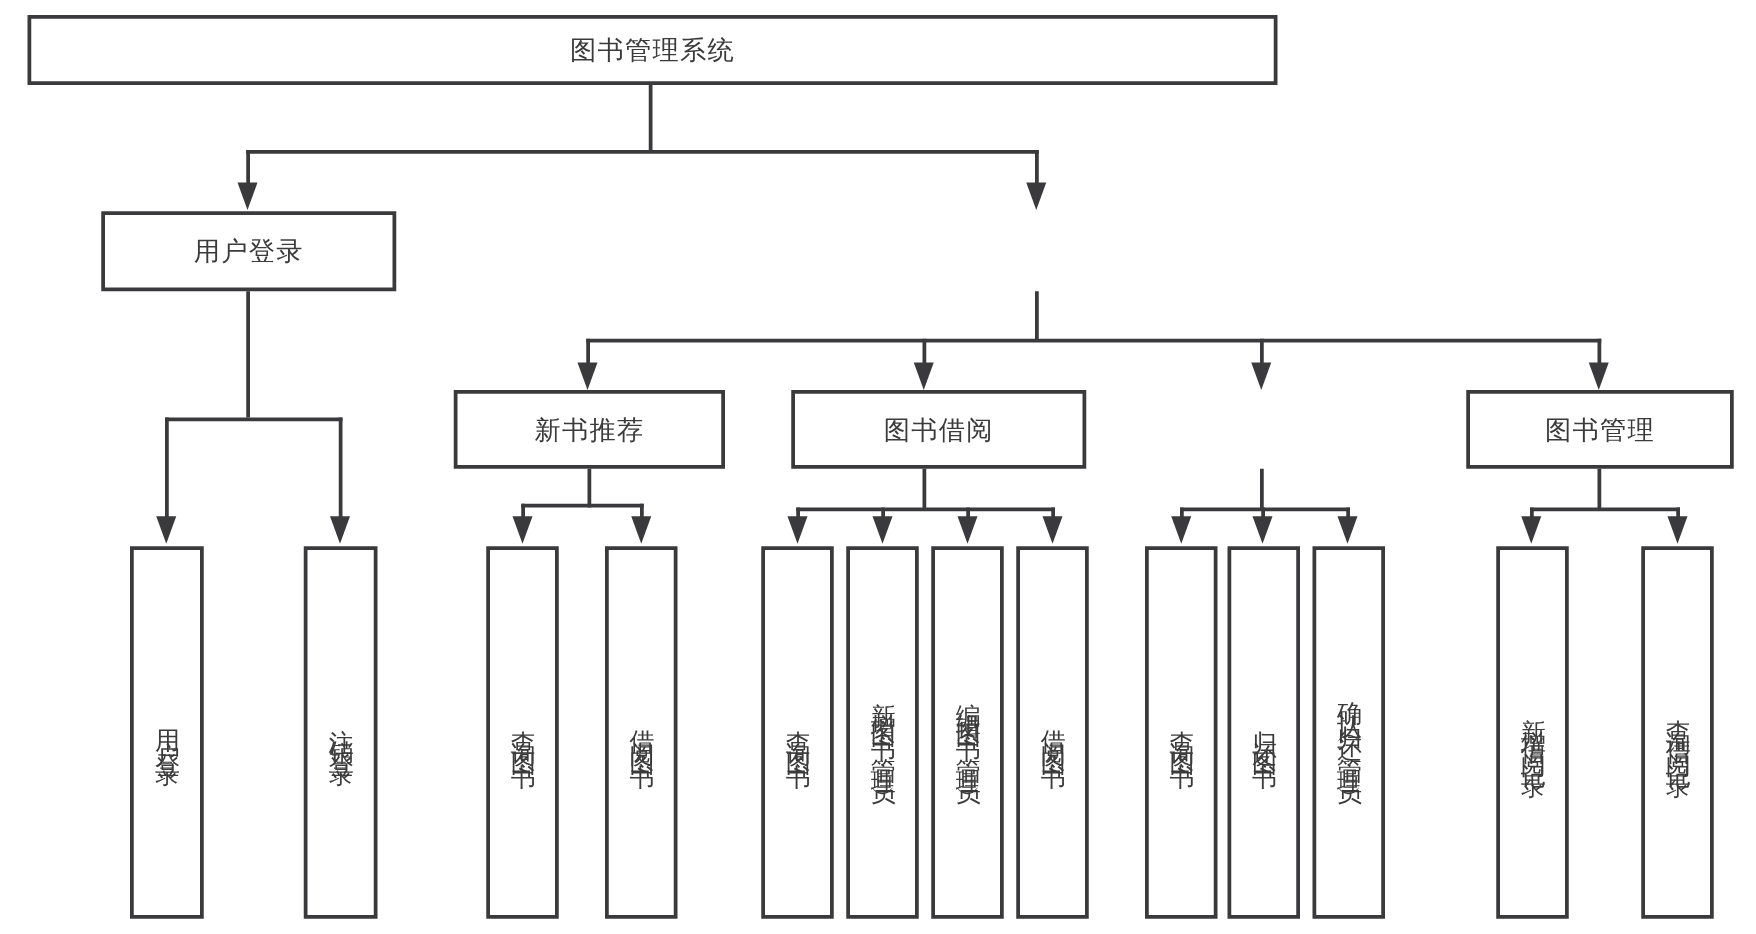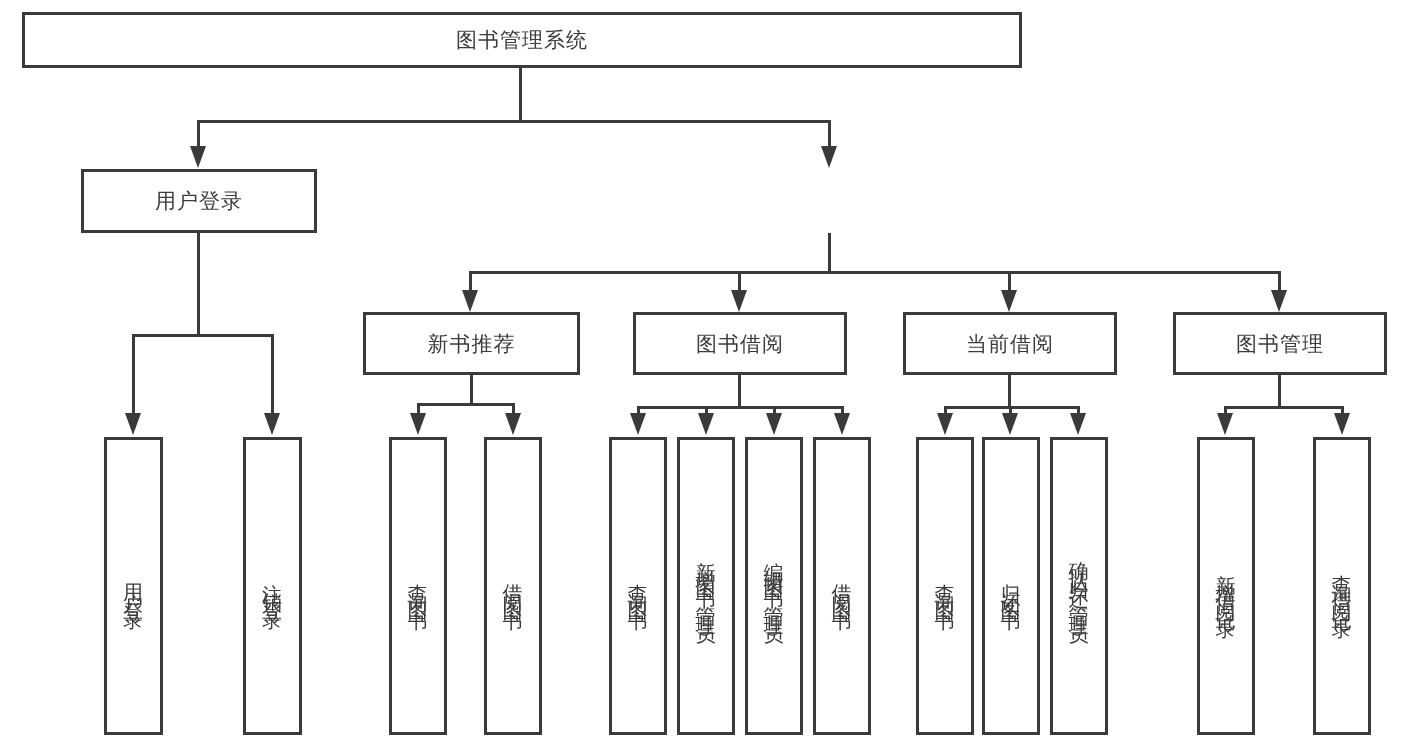--- a/index.html
+++ b/index.html
@@ -89,25 +89,22 @@
   <div class="vline" style="left:738px;top:271px;height:21px;"></div>
   <div class="arr" style="left:731px;top:290px;"></div>
   <div class="vline" style="left:1008px;top:271px;height:21px;"></div>
   <div class="arr" style="left:1001px;top:290px;"></div>
   <div class="vline" style="left:1278px;top:271px;height:21px;"></div>
   <div class="arr" style="left:1271px;top:290px;"></div>
 
   <div class="box h" style="left:363px;top:312px;width:217px;height:63px;">
     <span>新书推荐</span>
   </div>
-  <div class="box h" style="left:633px;top:312px;width:214px;height:63px;">
+  <div class="box h" style="left:633px;top:312px;width:236px;height:63px;">
     <span>图书借阅</span>
-  </div>
-  <div class="box h" style="left:903px;top:312px;width:214px;height:63px;">
-    <span>当前借阅</span>
   </div>
   <div class="box h" style="left:1173px;top:312px;width:214px;height:63px;">
     <span>图书管理</span>
   </div>
 
   <div class="vline" style="left:470px;top:375px;height:31px;"></div>
   <div class="hline" style="left:417px;top:403px;width:98px;"></div>
   <div class="vline" style="left:417px;top:403px;height:12px;"></div>
   <div class="arr" style="left:410px;top:413px;"></div>
   <div class="vline" style="left:512px;top:403px;height:12px;"></div>

